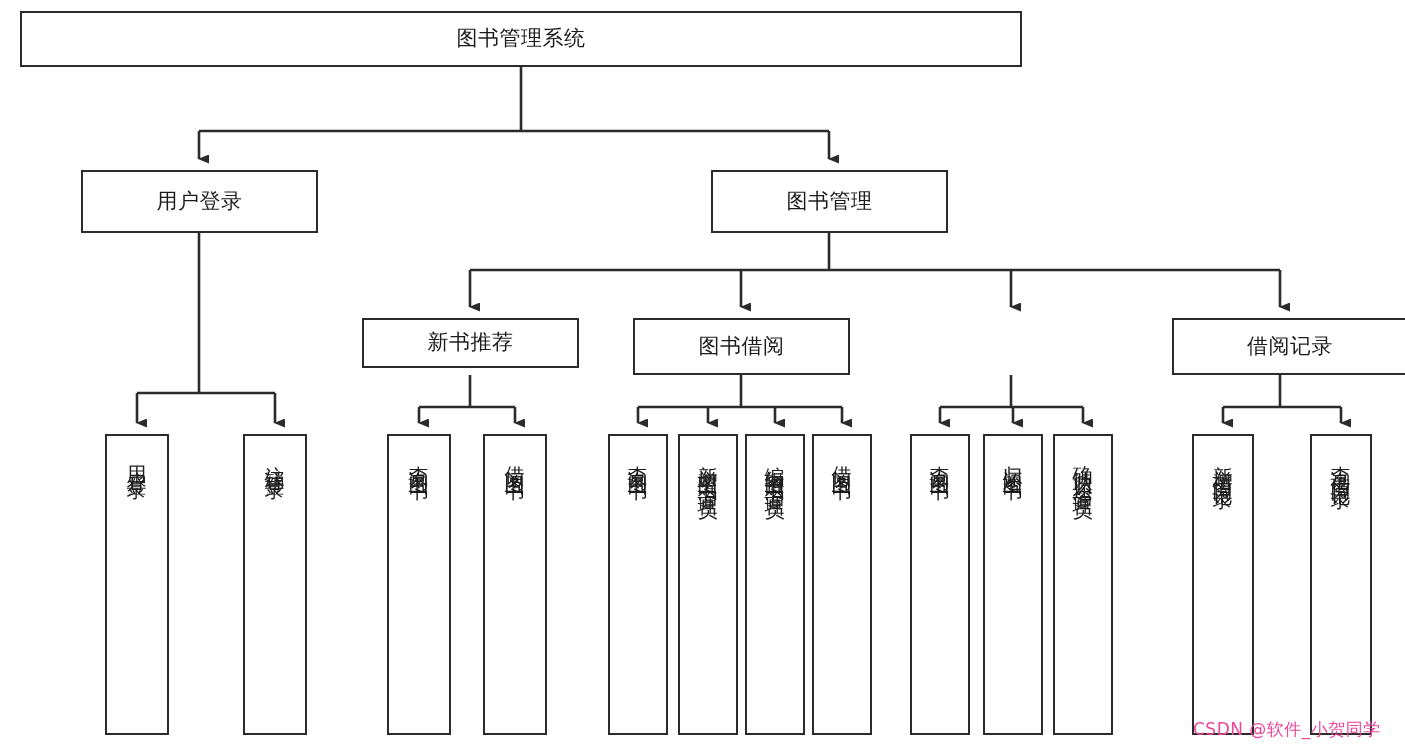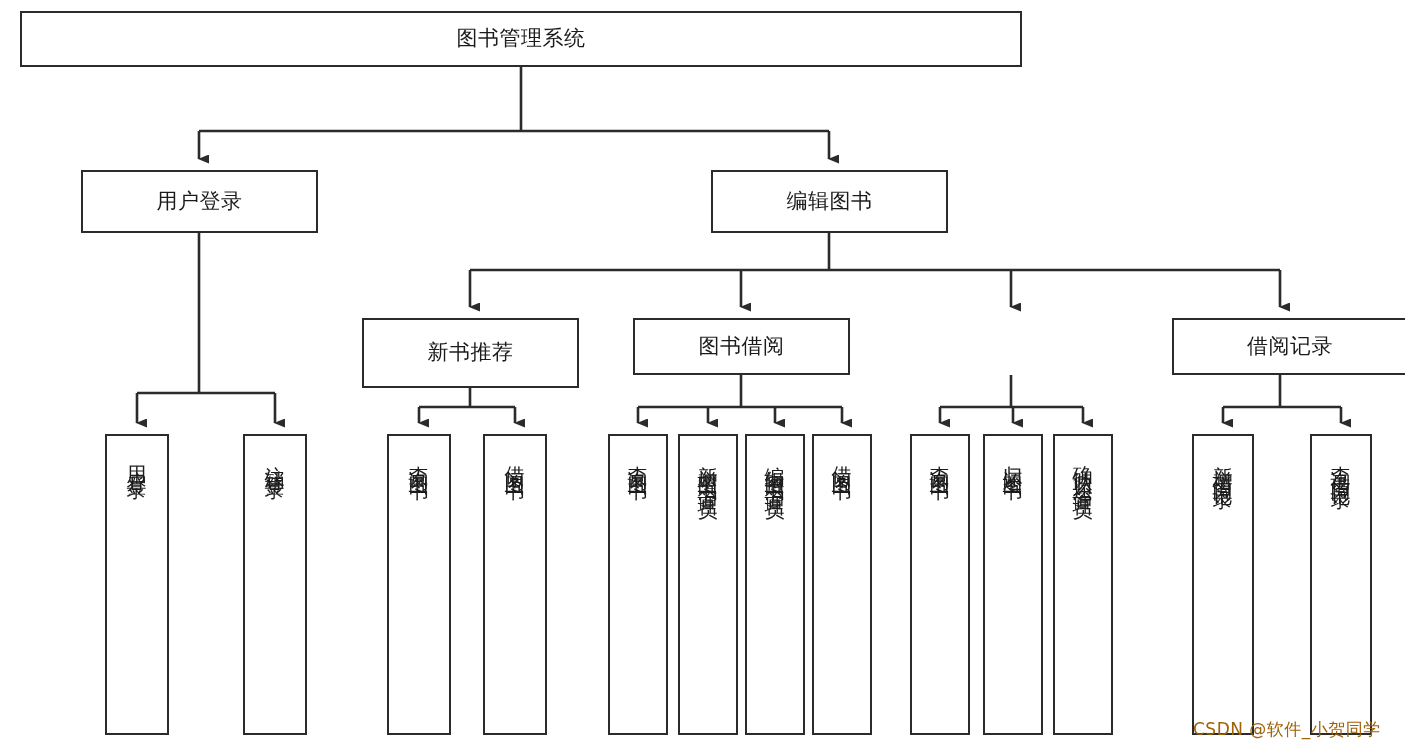--- a/index.html
+++ b/index.html
@@ -48,21 +48,21 @@
     color: #1b1b1b;
     writing-mode: vertical-rl;
     text-orientation: upright;
     letter-spacing: 5px;
     line-height: 1;
     white-space: nowrap;
   }
   .watermark {
     position: absolute;
     font-size: 17px;
-    color: #a16207;
+    color: #ec4899;
     white-space: nowrap;
     letter-spacing: 0.5px;
     font-family: "DejaVu Sans", "Liberation Sans", sans-serif;
   }
 </style>
 </head>
 <body>
 
 <div id="diagram-root">
 
@@ -110,24 +110,24 @@
   </svg>
 
   <div class="node-box" style="left: 20px; top: 11px; width: 1002px; height: 56px;">
     <span class="node-label-h">图书管理系统</span>
   </div>
 
   <div class="node-box" style="left: 81px; top: 170px; width: 237px; height: 63px;">
     <span class="node-label-h">用户登录</span>
   </div>
   <div class="node-box" style="left: 711px; top: 170px; width: 237px; height: 63px;">
-    <span class="node-label-h">编辑图书</span>
+    <span class="node-label-h">图书管理</span>
   </div>
 
-  <div class="node-box" style="left: 362px; top: 318px; width: 217px; height: 70px;">
+  <div class="node-box" style="left: 362px; top: 318px; width: 217px; height: 50px;">
     <span class="node-label-h">新书推荐</span>
   </div>
   <div class="node-box" style="left: 633px; top: 318px; width: 217px; height: 57px; font-family: Liberation Serif, serif;">
     <span class="node-label-h">图书借阅</span>
   </div>
   <div class="node-box" style="left: 1172px; top: 318px; width: 236px; height: 57px;">
     <span class="node-label-h">借阅记录</span>
   </div>
 
   <div id="leaf-container">

